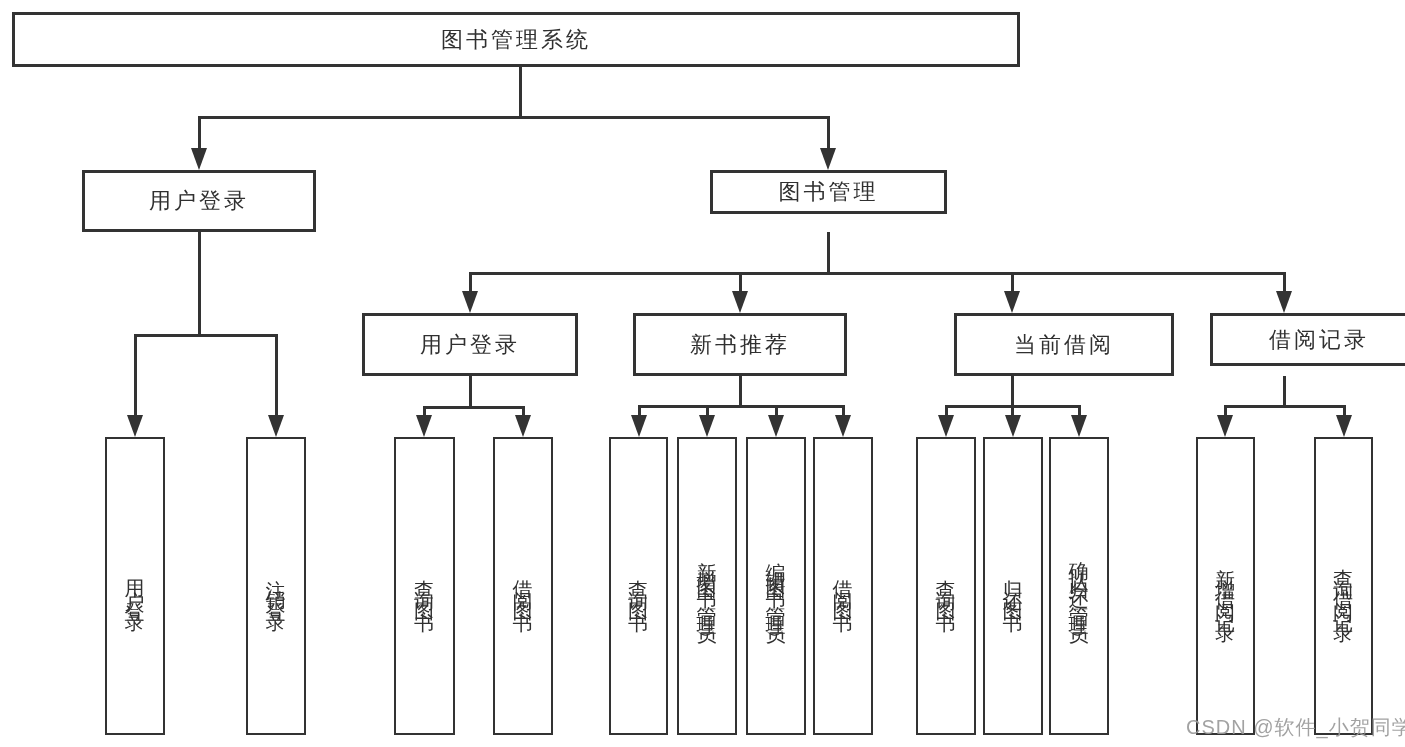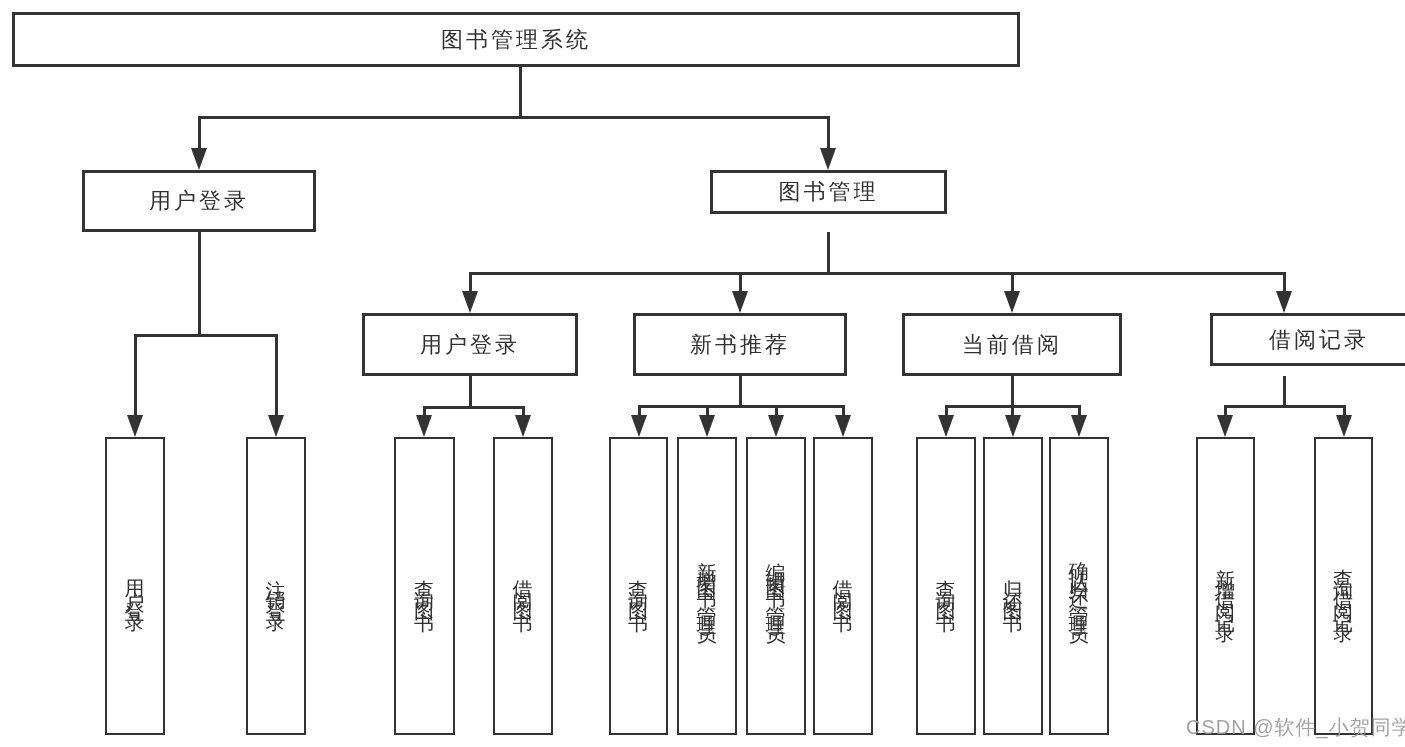--- a/index.html
+++ b/index.html
@@ -104,21 +104,21 @@
   <div class="arrow" style="left:1004px;top:291px;"></div>
   <div class="vline" style="left:1282.5px;top:271.5px;height:21px;"></div>
   <div class="arrow" style="left:1276px;top:291px;"></div>
 
   <div class="box" style="left:362px;top:313px;width:216px;height:63px;">
     <span>用户登录</span>
   </div>
   <div class="box" style="left:633px;top:313px;width:214px;height:63px;">
     <span>新书推荐</span>
   </div>
-  <div class="box" style="left:902px;top:313px;width:220px;height:63px;">
+  <div class="box" style="left:954px;top:313px;width:220px;height:63px;">
     <span>当前借阅</span>
   </div>
   <div class="box" style="left:1210px;top:313px;width:218px;height:53px;">
     <span>借阅记录</span>
   </div>
 
   <div class="vline" style="left:468.5px;top:376px;height:31px;"></div>
   <div class="hline" style="left:424px;top:405.5px;width:99px;"></div>
   <div class="vline" style="left:422.5px;top:405.5px;height:11px;"></div>
   <div class="arrow" style="left:416px;top:415px;"></div>

